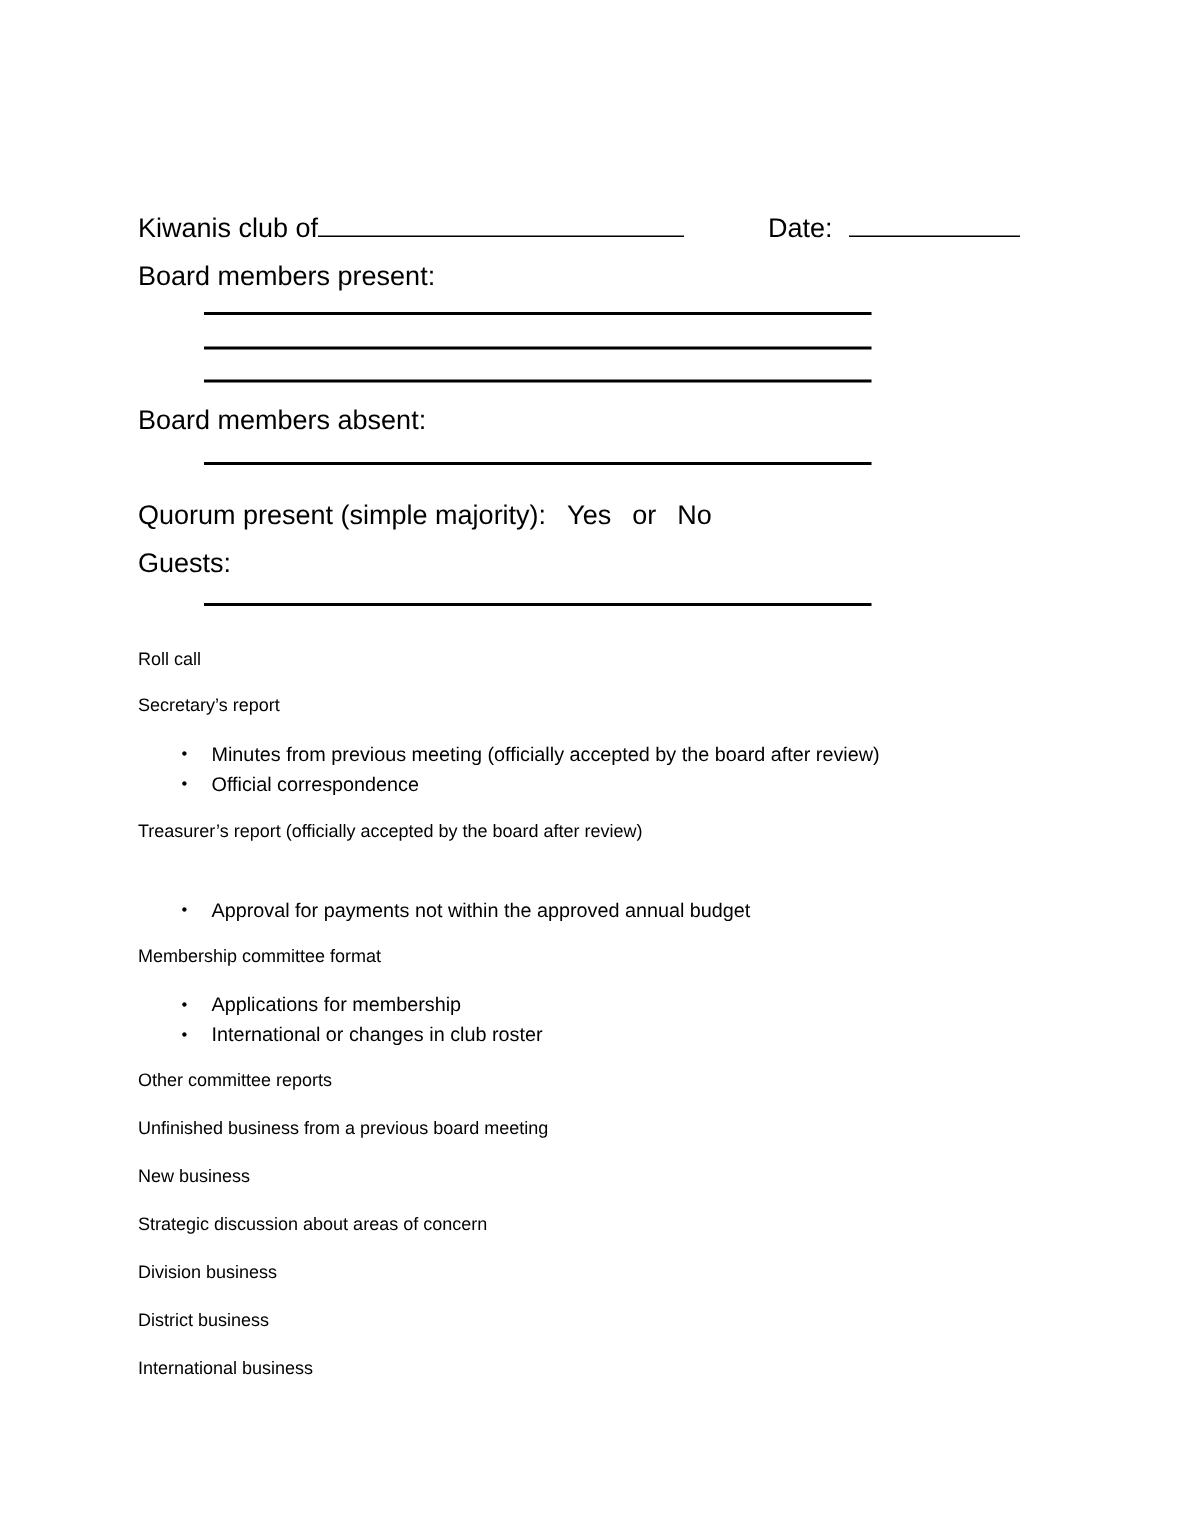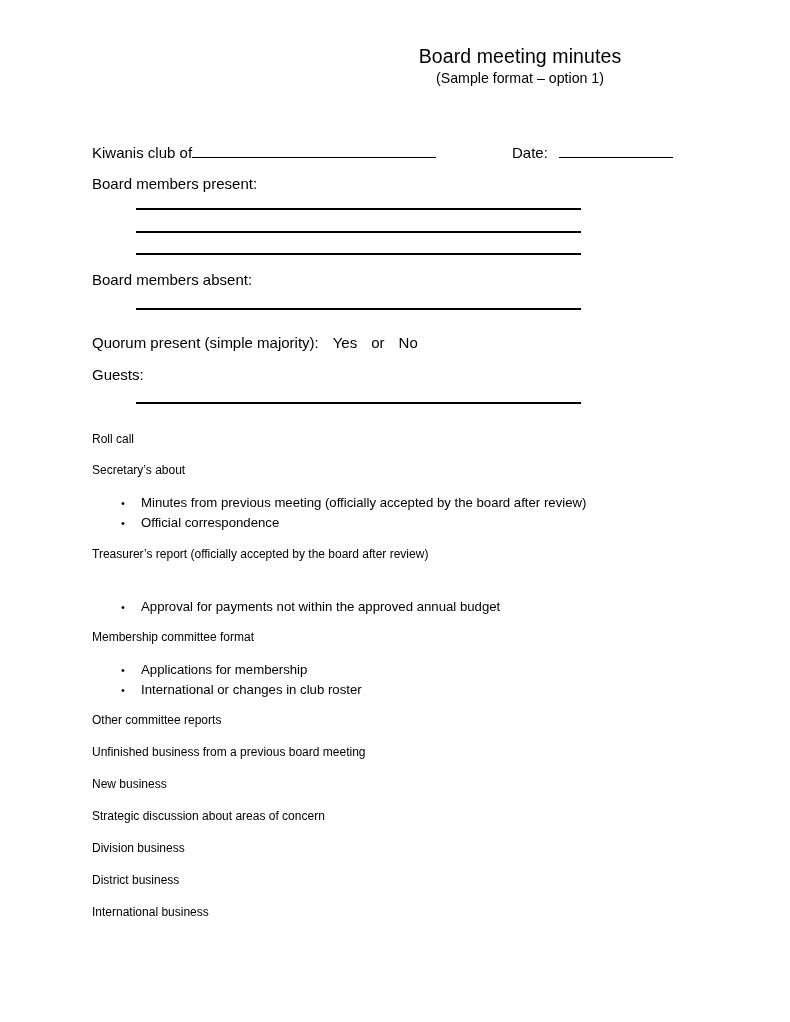--- a/index.html
+++ b/index.html
@@ -36,21 +36,21 @@
   .doc-subtitle {
     font-size: 14.2px;
     line-height: 19px;
     margin-top: 1px;
     white-space: nowrap;
   }
 
   
   .abs {
     position: absolute;
-    font-size: 15px;
+    font-size: 18px;
     line-height: 16px;
     white-space: nowrap;
   }
 
   
   .rule {
     position: absolute;
     height: 0;
     border-top: 2px solid #000000;
   }
@@ -96,24 +96,20 @@
     display: inline-block;
   }
   .sp-lg { display: inline-block; width: 14px; }
   .sp-md { display: inline-block; width: 11px; }
 </style>
 </head>
 <body>
 
 <div id="page">
 
-  <div class="title-block">
-    <div class="doc-title">Board meeting minutes</div>
-    <div class="doc-subtitle">(Sample format – option 1)</div>
-  </div>
 
   <div class="abs" style="left:92px; top:144px;">
     <span>Kiwanis club of</span><span class="inline-field" style="width:244px;"></span>
   </div>
 
   <div class="abs" style="left:512px; top:144px;">
     <span>Date:</span><span class="sp-md"></span><span class="inline-field" style="width:114px;"></span>
   </div>
 
   <div class="abs" style="left:92px; top:176px;">Board members present:</div>
@@ -129,21 +125,21 @@
   <div class="abs" style="left:92px; top:335px;">
     <span>Quorum present (simple majority):</span><span class="sp-lg"></span><span class="quorum-opt">Yes</span><span class="sp-lg"></span><span class="quorum-opt">or</span><span class="sp-lg"></span><span class="quorum-opt">No</span>
   </div>
 
   <div class="abs" style="left:92px; top:367px;">Guests:</div>
 
   <div class="rule" style="left:136px; top:402px; width:445px;"></div>
 
   <div class="agenda-item" style="top:431px;">Roll call</div>
 
-  <div class="agenda-item" style="top:462px;">Secretary’s about</div>
+  <div class="agenda-item" style="top:462px;">Secretary’s report</div>
 
   <div class="bullet-row" style="top:495px;">
     <span class="bullet-dot">•</span><span class="bullet-text">Minutes from previous meeting (officially accepted by the board after review)</span>
   </div>
 
   <div class="bullet-row" style="top:515px;">
     <span class="bullet-dot">•</span><span class="bullet-text">Official correspondence</span>
   </div>
 
   <div class="agenda-item" style="top:546px;">Treasurer’s report (officially accepted by the board after review)</div>

